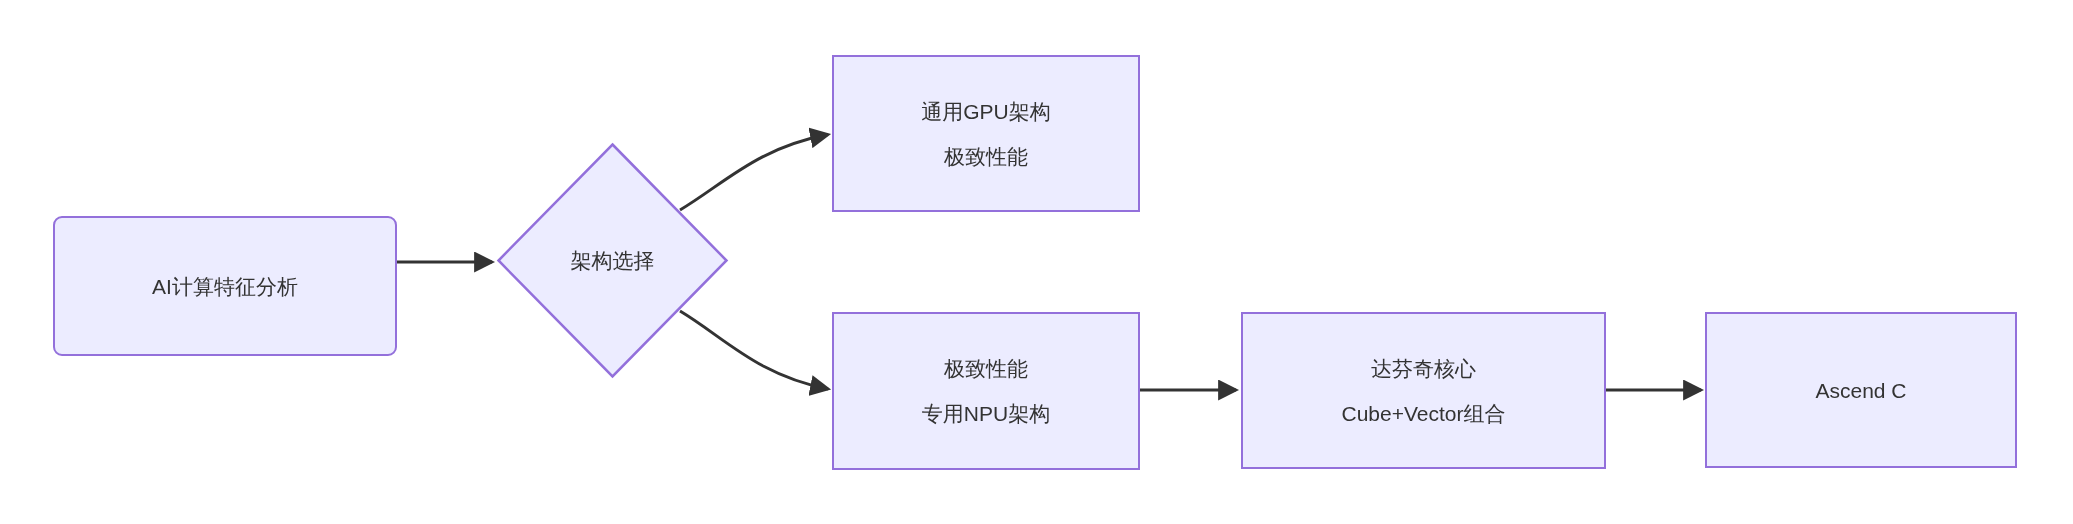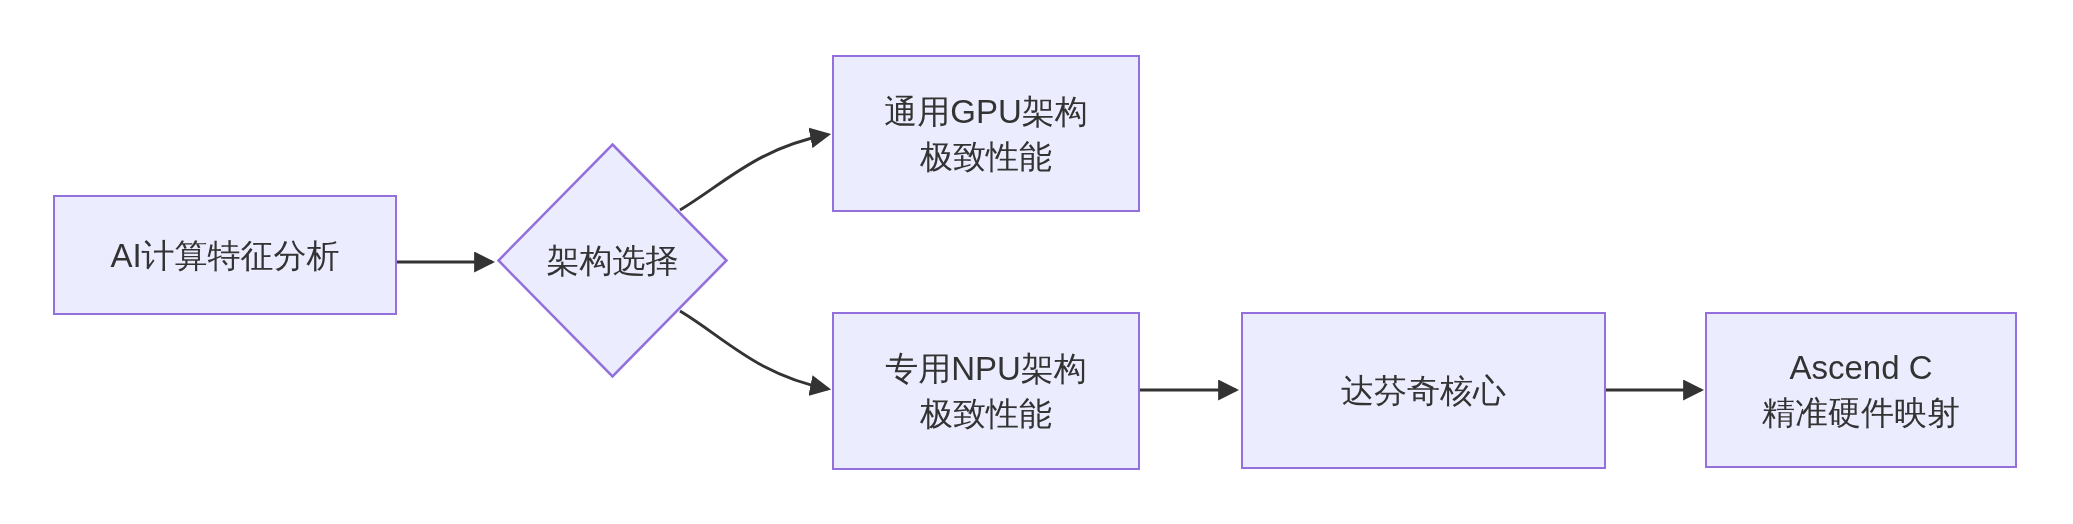--- a/index.html
+++ b/index.html
@@ -33,21 +33,21 @@
   }
   .node {
     position: absolute;
     display: flex;
     flex-direction: column;
     align-items: center;
     justify-content: center;
     text-align: center;
     box-sizing: border-box;
     color: #333333;
-    font-size: 33px;
+    font-size: 21px;
     line-height: 45px;
     white-space: nowrap;
   }
   .node.rect {
     background: #ECECFF;
     border: 2.5px solid #9370DB;
   }
   .node.diamond-label {
     background: transparent;
     border: none;
@@ -67,40 +67,40 @@
 
     <polygon class="diamond-shape" points="612.5,144.5 726.5,260.5 612.5,376.5 498.5,260.5"></polygon>
 
     <path class="edge" d="M 397 262 L 492 262"></path>
     <path class="edge" d="M 680 210 C 725 183, 757 148, 828 134.5"></path>
     <path class="edge" d="M 680 311 C 725 338, 757 375, 828 389"></path>
     <path class="edge" d="M 1140 390 L 1236 390"></path>
     <path class="edge" d="M 1606 390 L 1701 390"></path>
   </svg>
 
-  <div class="node rect" style="left:53px; top:195px; width:344px; height:120px;">
+  <div class="node rect" style="left:53px; top:216px; width:344px; height:140px;border-radius:9px;">
     <span>AI计算特征分析</span>
   </div>
 
   <div class="node diamond-label" style="left:497px; top:143px; width:231px; height:235px;">
     <span>架构选择</span>
   </div>
 
   <div class="node rect" style="left:832px; top:55px; width:308px; height:157px;">
     <span>通用GPU架构</span>
     <span>极致性能</span>
   </div>
 
   <div class="node rect" style="left:832px; top:312px; width:308px; height:158px;">
+    <span>极致性能</span>
     <span>专用NPU架构</span>
-    <span>极致性能</span>
   </div>
 
   <div class="node rect" style="left:1241px; top:312px; width:365px; height:157px;">
     <span>达芬奇核心</span>
+    <span>Cube+Vector组合</span>
   </div>
 
   <div class="node rect" style="left:1705px; top:312px; width:312px; height:156px;text-align:center;">
     <span>Ascend C</span>
-    <span>精准硬件映射</span>
   </div>
 
 </div>
 
 </body></html>

